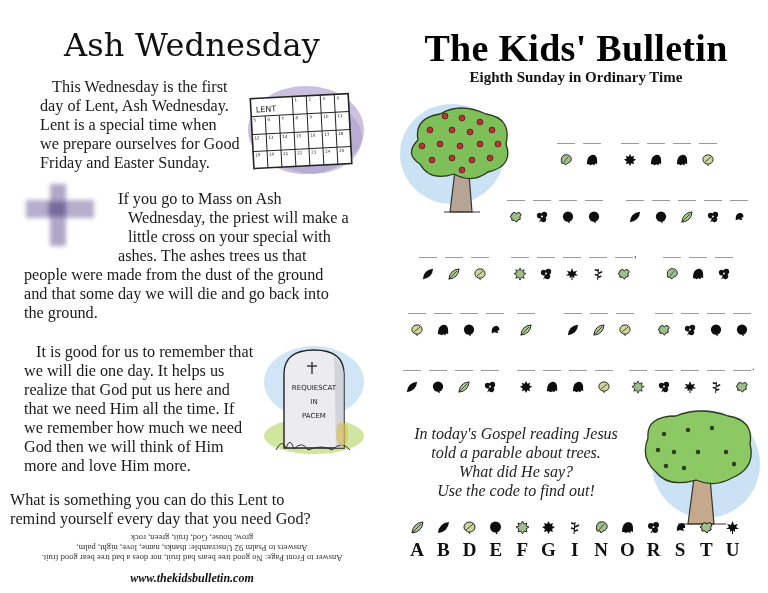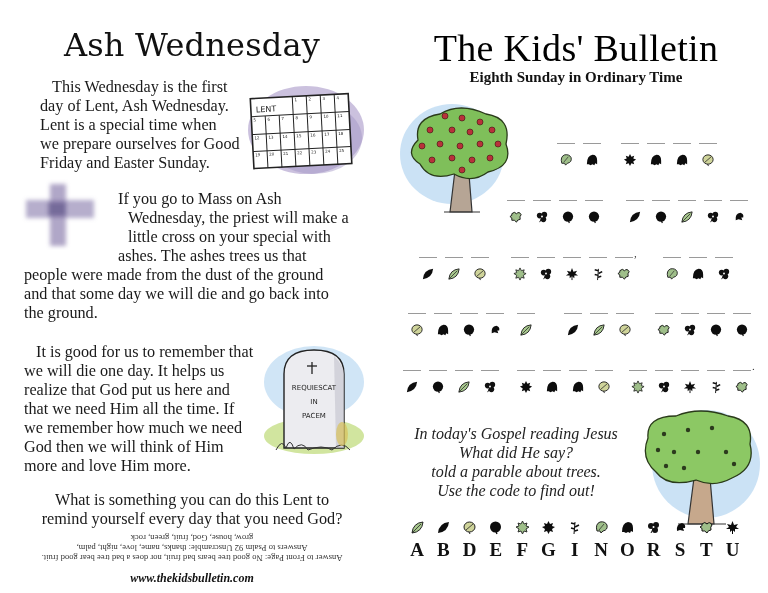--- a/index.html
+++ b/index.html
@@ -11,21 +11,21 @@
   
   .left-title {
     left: 0; top: 26px; width: 384px; text-align: center;
     font-family: "DejaVu Serif", serif; font-size: 32px; font-weight: normal; color: #111;
     letter-spacing: 0.2px;
   }
   .para { font-size: 16.2px; line-height: 19px; color: #1a1a1a; }
   .p1 { left: 24px; top: 78px; width: 220px; margin-left: 16px; }
   .p2 { left: 24px; top: 190px; width: 340px; }
   .p3 { left: 24px; top: 343px; width: 250px; }
-  .p4 { left: 10px; top: 491px; width: 364px; text-align: center; }
+  .p4 { left: 10px; top: 491px; width: 364px; }
 
   .p2 .ln { display: block; white-space: nowrap; }
   .p1 .ln, .p3 .ln { display: block; white-space: nowrap; }
   .p4 .ln { display: block; white-space: nowrap; }
 
   .upside {
     left: 14px; top: 533px; width: 356px; text-align: center;
     transform: rotate(180deg); font-size: 8.6px; line-height: 10px; color: #333;
   }
   .upside .ln { display: block; white-space: nowrap; }
@@ -35,21 +35,21 @@
   }
 
   
   .calendar { left: 242px; top: 82px; width: 122px; height: 96px; }
   .cross { left: 20px; top: 178px; width: 80px; height: 72px; }
   .tomb { left: 262px; top: 340px; width: 104px; height: 118px; }
 
   
   .right-title {
     left: 384px; top: 26px; width: 384px; text-align: center;
-    font-family: "Liberation Serif", serif; font-weight: normal; font-size: 38px; color: #000;
+    font-family: "Liberation Serif", serif; font-weight: bold; font-size: 38px; color: #000;
     letter-spacing: 0.3px;
   }
   .subtitle {
     left: 384px; top: 68px; width: 384px; text-align: center;
     font-weight: bold; font-size: 15px; line-height: 18px; color: #111;
   }
   .tree1 { left: 400px; top: 100px; width: 120px; height: 115px; }
   .tree2 { left: 636px; top: 408px; width: 126px; height: 118px; }
   .slot {
     position: absolute; width: 20px; height: 30px;
@@ -624,22 +624,22 @@
         <svg viewBox="0 0 15 15">
           <path d="M3 4 Q6 1 8 4 Q11 1 13 5 Q11 7 12 10 Q9 10 8 13 Q6 10 3 11 Q4 8 1 7 Q4 6 3 4 Z" fill="#9fbf8a" stroke="#111" stroke-width="1"></path>
         </svg>
       </div>
       <span class="punct" style="left: 752px; top: 360px;">.</span>
     </div>
   </div>
 
 <div class="abs gospel-text">
   <span class="ln">In today's Gospel reading Jesus</span>
+  <span class="ln">told a parable about trees.</span>
   <span class="ln">What did He say?</span>
-  <span class="ln">told a parable about trees.</span>
   <span class="ln">Use the code to find out!</span>
 </div>
 
 <div class="abs tree2">
   <svg width="126" height="118" viewBox="0 0 126 118">
     <ellipse cx="70" cy="56" rx="54" ry="54" fill="#a9cfee" opacity="0.6"></ellipse>
     <path d="M52 116 L58 70 L74 70 L78 116 Z" fill="#c6a88c" stroke="#333" stroke-width="1.2"></path>
     <path d="M42 116 L90 116" stroke="#333" stroke-width="1.2"></path>
     <path d="M12 30 Q10 8 40 8 Q64 -2 92 8 Q118 12 114 36 Q120 60 96 70 Q78 80 60 72 Q32 80 20 64 Q4 50 12 30 Z" fill="#8cc864" stroke="#2a3a1a" stroke-width="1.3"></path>
     <g fill="#2c3a1e">

